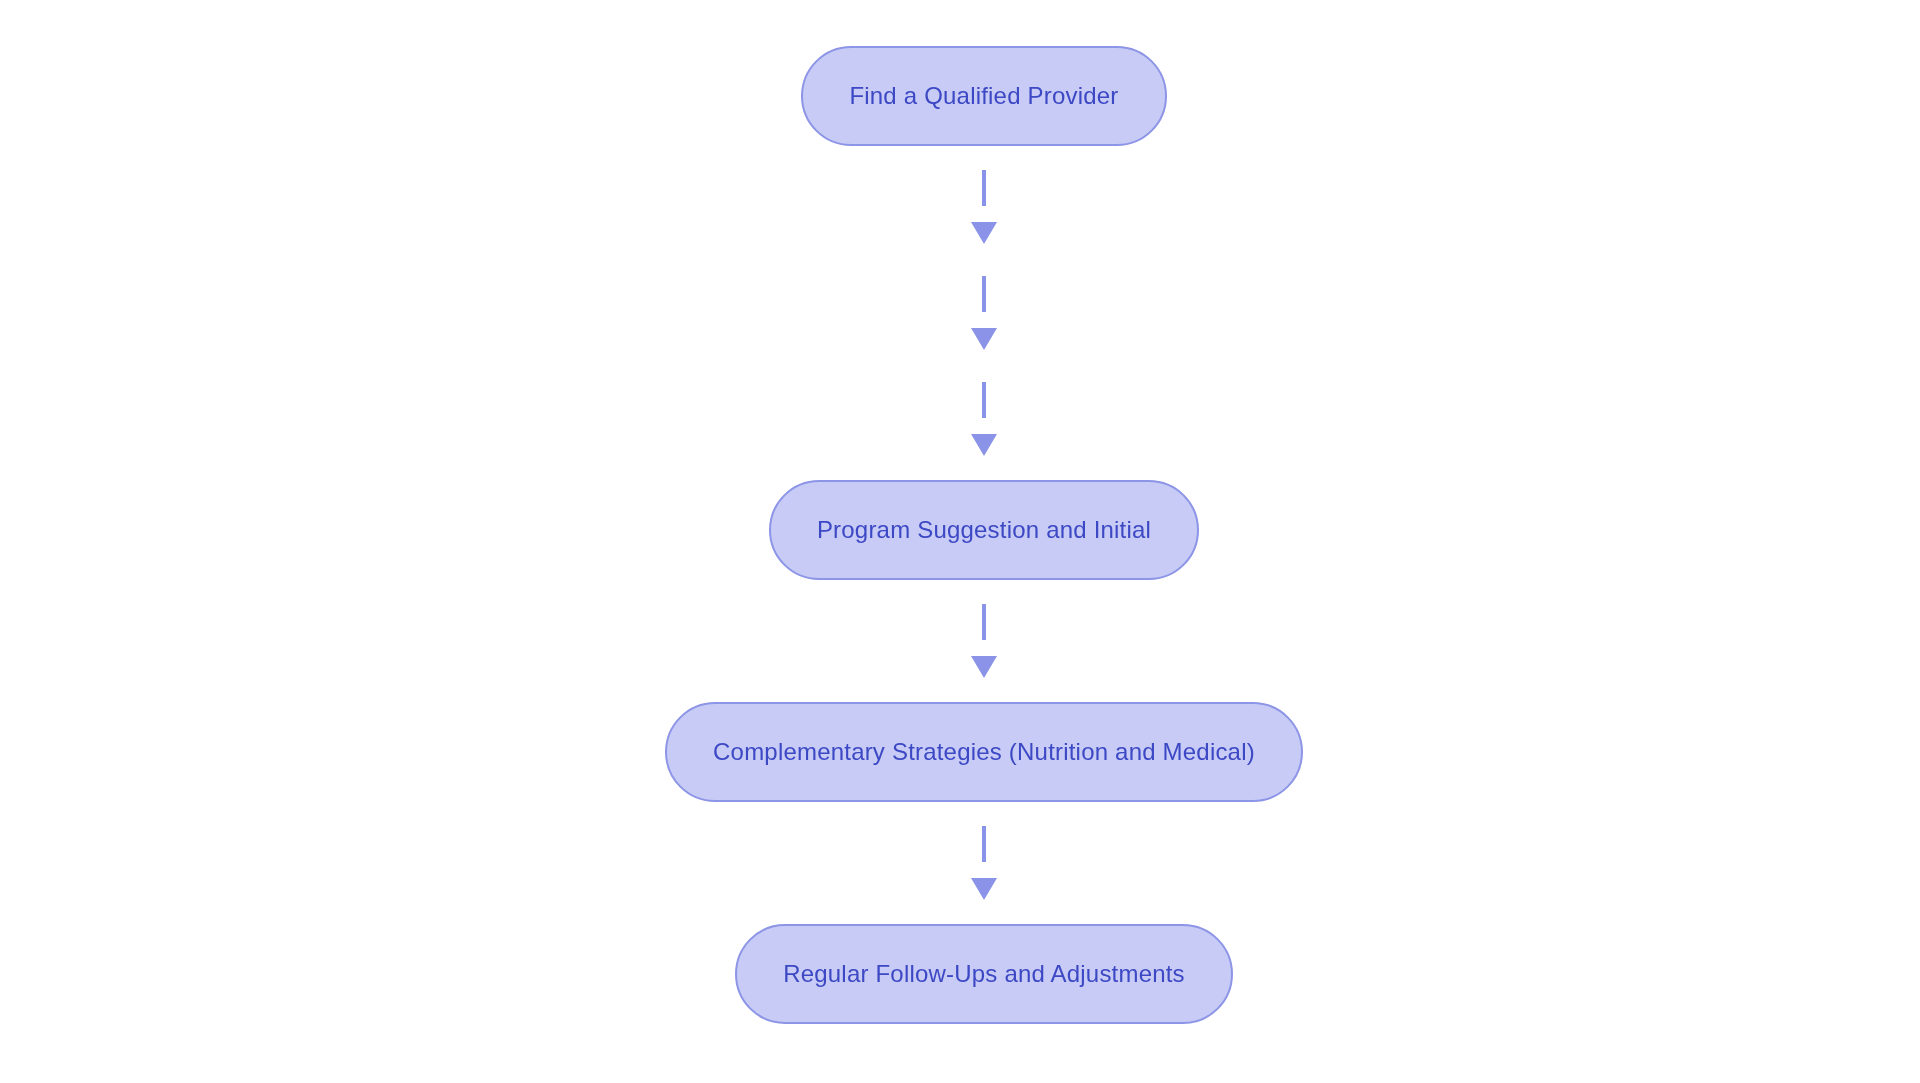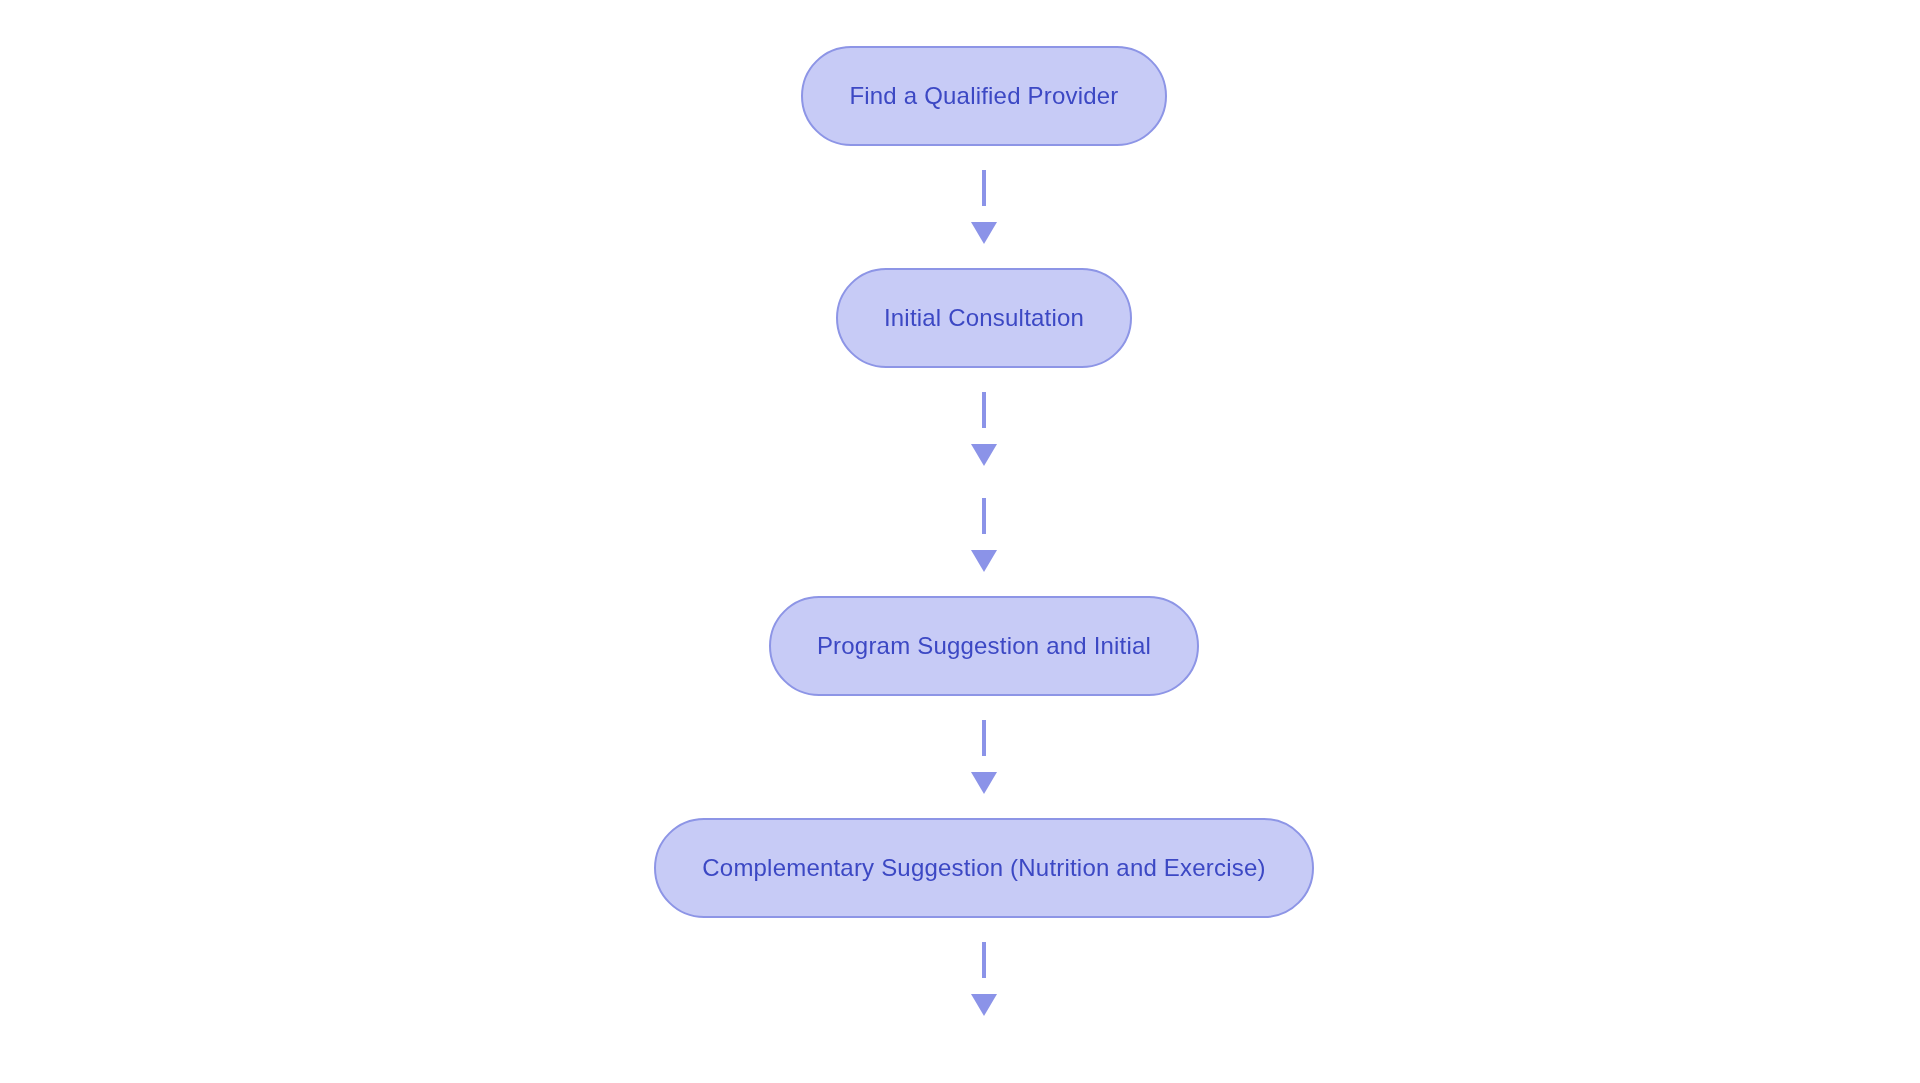--- a/index.html
+++ b/index.html
@@ -66,23 +66,20 @@
 
   <div class="node">
     <span>Find a Qualified Provider</span>
   </div>
 
   <div class="arrow">
     <div class="arrow-line"></div>
     <div class="arrow-head"></div>
   </div>
 
-  <div class="node">
-    <span>Initial Consultation</span>
-  </div>
 
   <div class="arrow">
     <div class="arrow-line"></div>
     <div class="arrow-head"></div>
   </div>
 
 
   <div class="arrow">
     <div class="arrow-line"></div>
     <div class="arrow-head"></div>
@@ -91,22 +88,25 @@
   <div class="node">
     <span>Program Suggestion and Initial</span>
   </div>
 
   <div class="arrow">
     <div class="arrow-line"></div>
     <div class="arrow-head"></div>
   </div>
 
   <div class="node">
-    <span>Complementary Suggestion (Nutrition and Exercise)</span>
+    <span>Complementary Strategies (Nutrition and Medical)</span>
   </div>
 
   <div class="arrow">
     <div class="arrow-line"></div>
     <div class="arrow-head"></div>
   </div>
 
+  <div class="node">
+    <span>Regular Follow-Ups and Adjustments</span>
+  </div>
 
 </div>
 
 </body></html>

